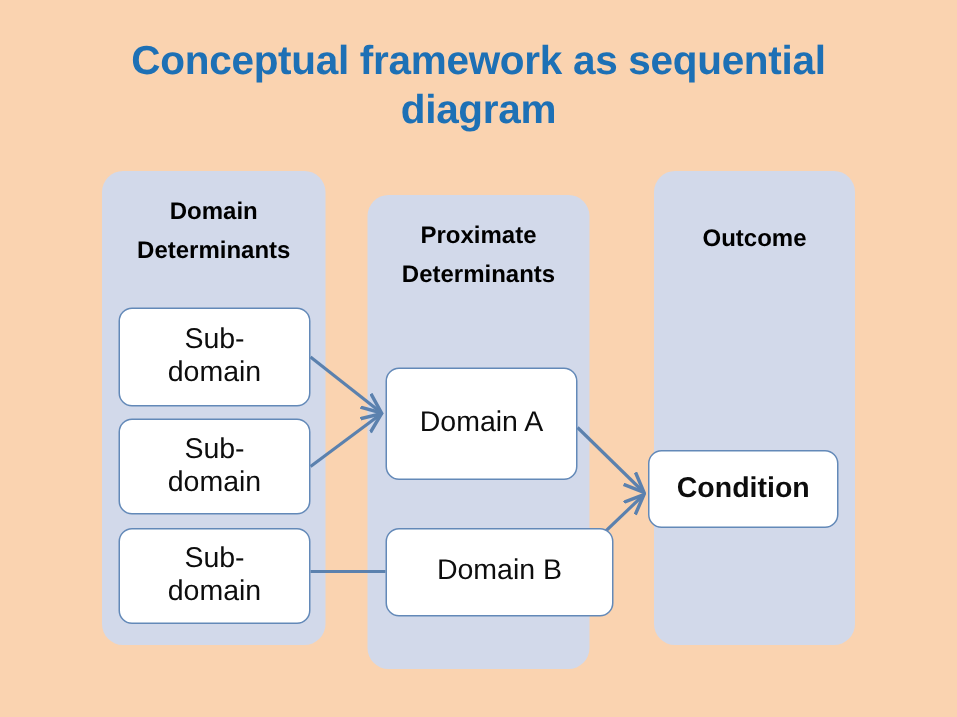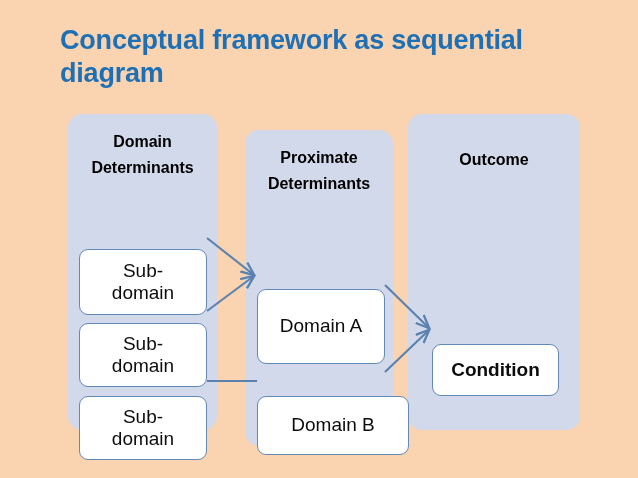--- a/index.html
+++ b/index.html
@@ -19,20 +19,21 @@
     left: 0; top: 0;
     width: 638px;
     height: 478px;
     background: #FAD3B0;
   }
   #title {
     position: absolute;
     left: 60px;
     top: 24px;
     width: 518px;
+    text-align: center;
     font-size: 27px;
     font-weight: bold;
     line-height: 1.22;
     color: #1D70B5;
     letter-spacing: -0.2px;
   }
   .panel {
     position: absolute;
     background: #D2D9EA;
     border-radius: 14px;
@@ -43,42 +44,41 @@
     width: 100%;
     text-align: center;
     font-size: 16px;
     font-weight: bold;
     color: #000000;
     line-height: 1.62;
     white-space: pre-line;
   }
   #panel-distal   { left: 68px;  top: 114px; width: 149px; height: 316px; }
   #panel-proximate{ left: 245px; top: 130px; width: 148px; height: 316px; }
-  #panel-outcome  { left: 408px; top: 114px; width: 172px; height: 316px; }
+  #panel-outcome  { left: 436px; top: 114px; width: 134px; height: 316px; }
 
   #label-distal    { top: 15px; }
   #label-proximate { top: 15px; }
   #label-outcome   { top: 33px; }
 
   .node {
     position: absolute;
     background: #FFFFFF;
     border: 1.6px solid #6389B8;
     border-radius: 9px;
     box-sizing: border-box;
     display: flex;
     align-items: center;
     justify-content: center;
     text-align: center;
     font-size: 19px;
     color: #0D0D0D;
     line-height: 1.18;
     white-space: pre-line;
     z-index: 3;
-    margin-top: 44px;
   }
   #sub-1 { left: 79px; top: 205px; width: 128px; height: 66px; }
   #sub-2 { left: 79px; top: 279px; width: 128px; height: 64px; }
   #sub-3 { left: 79px; top: 352px; width: 128px; height: 64px; }
   #domain-a   { left: 257px; top: 245px; width: 128px; height: 75px; }
   #domain-b   { left: 257px; top: 352px; width: 152px; height: 59px; }
   #condition  { left: 432px; top: 300px; width: 127px; height: 52px; font-weight: bold; }
 
   #connectors {
     position: absolute;

